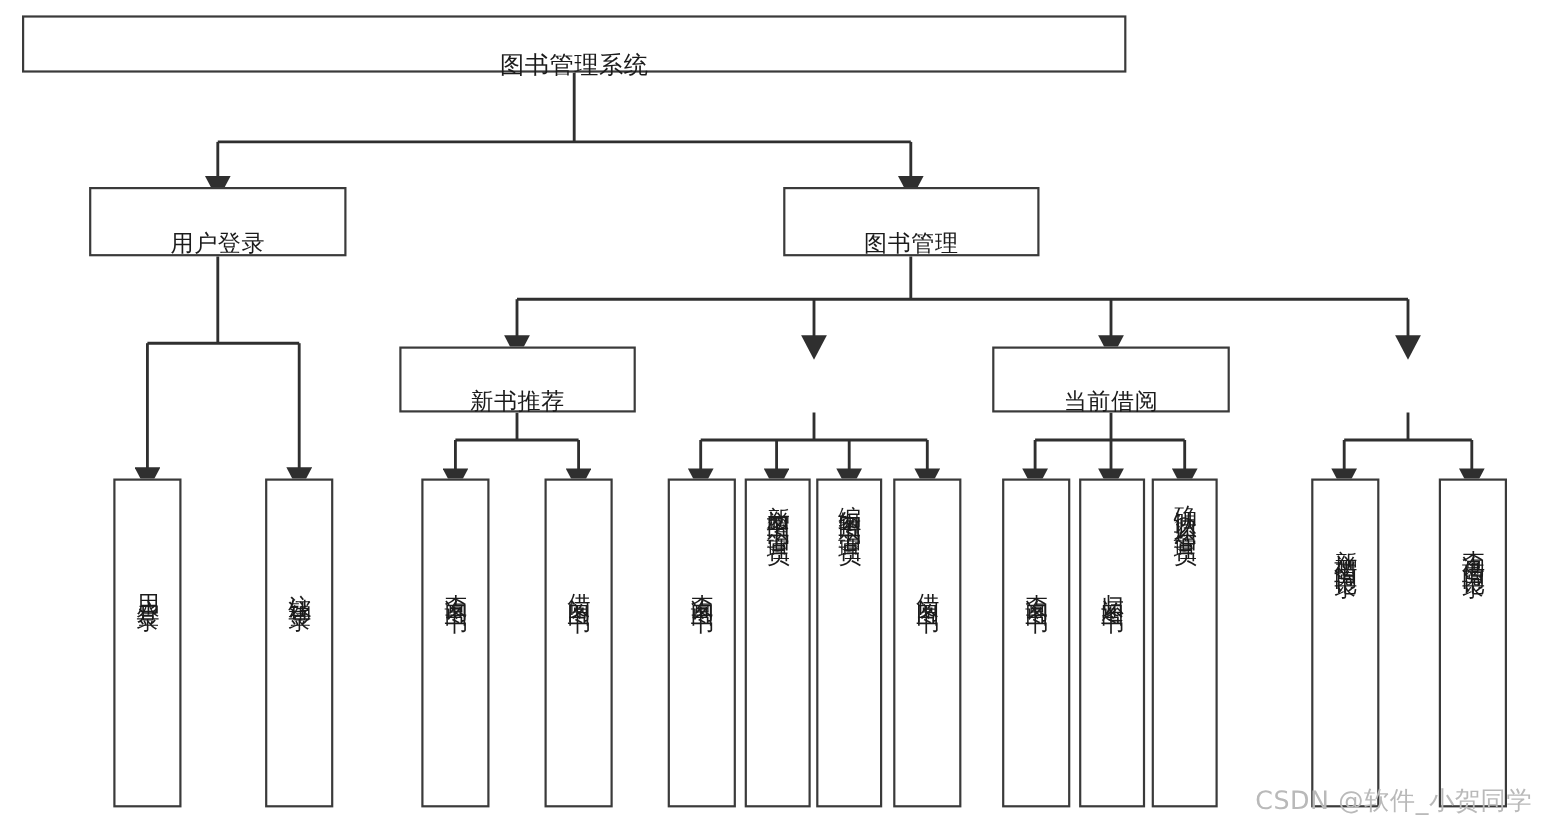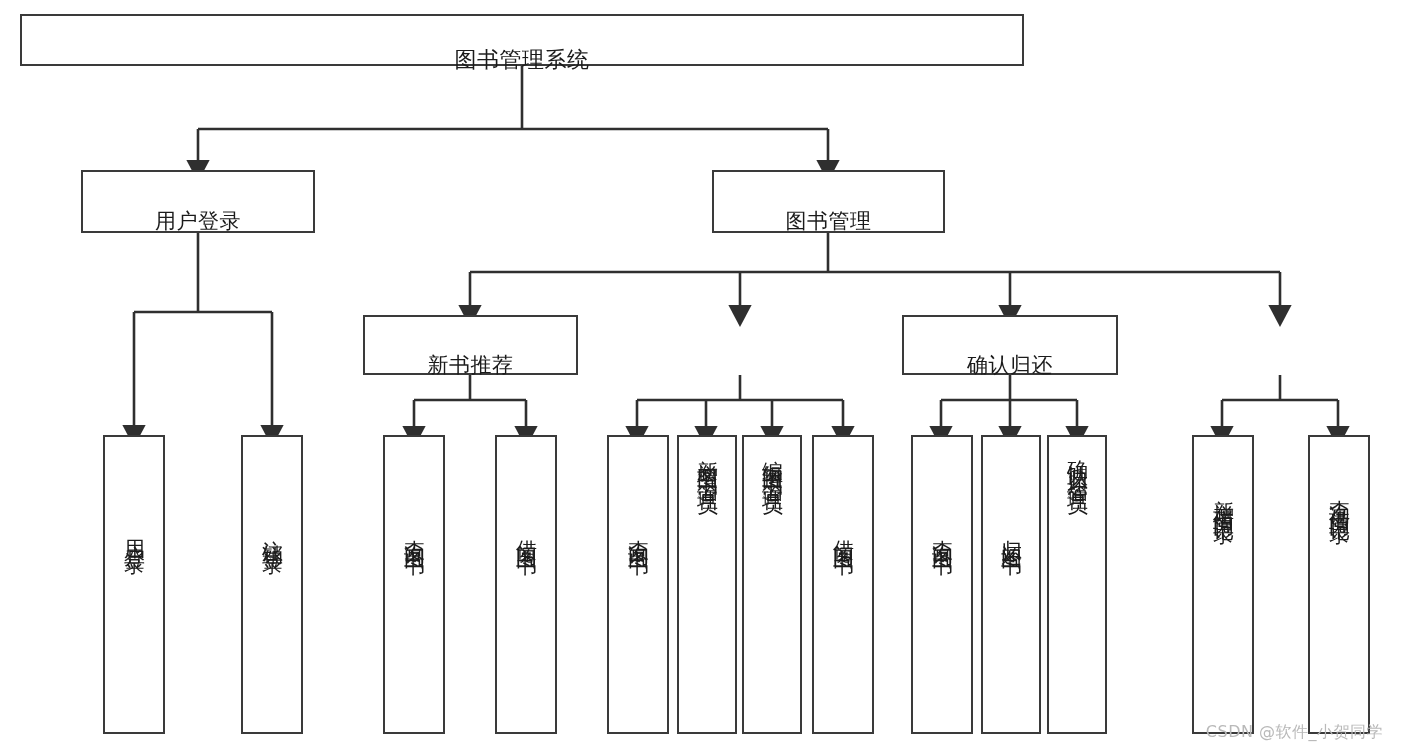--- a/index.html
+++ b/index.html
@@ -63,23 +63,23 @@
     letter-spacing: 5px;
     white-space: nowrap;
     text-align: left;
   }
   .node.vert.mid .lbl {
     
     letter-spacing: 5px;
   }
   .watermark {
     position: absolute;
-    right: 22px;
+    right: 12px;
     bottom: 4px;
-    font-size: 16px;
+    font-size: 23px;
     color: #b9b9b9;
     white-space: nowrap;
     letter-spacing: 0.5px;
   }
 </style>
 </head>
 <body>
 
 <div id="canvas">
 
@@ -141,21 +141,21 @@
     <span class="lbl">用户登录</span>
   </div>
   <div class="node horiz" style="left:712px; top:170px; width:233px; height:63px;">
     <span class="lbl">图书管理</span>
   </div>
 
   <div class="node horiz" style="left:363px; top:315px; width:215px; height:60px;">
     <span class="lbl">新书推荐</span>
   </div>
   <div class="node horiz" style="left:902px; top:315px; width:216px; height:60px;">
-    <span class="lbl">确认归还</span>
+    <span class="lbl">当前借阅</span>
   </div>
 
   <div class="node vert mid" style="left:103px; top:435px; width:62px; height:299px; padding-top:86px;">
     <span class="lbl">用户登录</span>
   </div>
   <div class="node vert mid" style="left:241px; top:435px; width:62px; height:299px; padding-top:86px;">
     <span class="lbl">注销登录</span>
   </div>
 
   <div class="node vert mid" style="left:383px; top:435px; width:62px; height:299px; padding-top:86px;">

